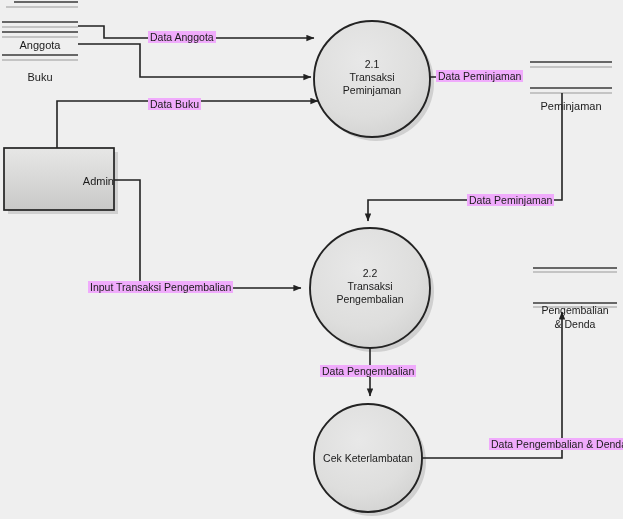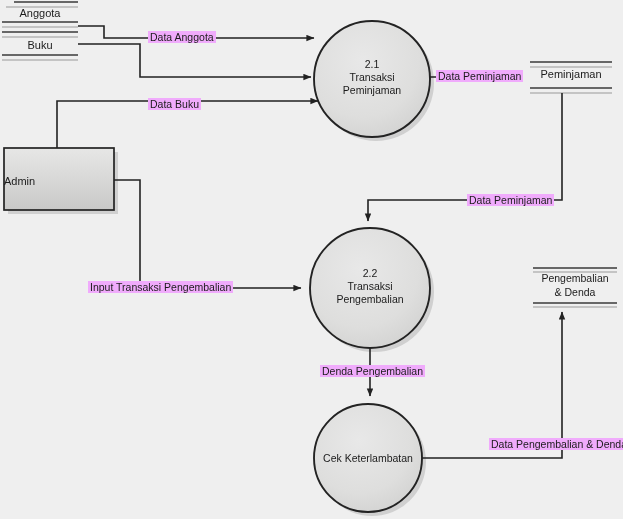--- a/index.html
+++ b/index.html
@@ -62,36 +62,37 @@
     line-height: 12px;
   }
   .store-label {
     position: absolute;
     font-family: "Liberation Sans", sans-serif;
     font-size: 11px;
     color: #1b1b1b;
     white-space: nowrap;
     text-align: center;
     line-height: 13px;
+    margin-top: 32px;
   }
   .proc-label {
     position: absolute;
     font-family: "Liberation Sans", sans-serif;
     font-size: 10.5px;
     color: #1b1b1b;
     text-align: center;
     white-space: nowrap;
     line-height: 13px;
   }
   .ext-label {
     position: absolute;
     font-family: "Liberation Sans", sans-serif;
     font-size: 11px;
     color: #1b1b1b;
-    text-align: left;
+    text-align: right;
     white-space: nowrap;
   }
 </style>
 </head>
 <body>
 
 <div id="diagram-root">
 
   <svg id="dfd-svg" viewBox="0 0 623 519">
     <defs>
@@ -191,17 +192,17 @@
 
   <div class="label" style="left:148px; top:70px;margin-top:28px;">Data Buku</div>
 
 
   <div class="label" style="left:436px; top:70px;">Data Peminjaman</div>
 
   <div class="label" style="left:467px; top:194px;">Data Peminjaman</div>
 
   <div class="label" style="left:88px; top:281px;">Input Transaksi Pengembalian</div>
 
-  <div class="label" style="left:320px; top:365px;">Denda Pengembalian</div>
+  <div class="label" style="left:320px; top:365px;">Data Pengembalian</div>
 
   <div class="label" style="left:489px; top:438px;">Data Pengembalian &amp; Denda</div>
 
 </div>
 
 </body></html>

